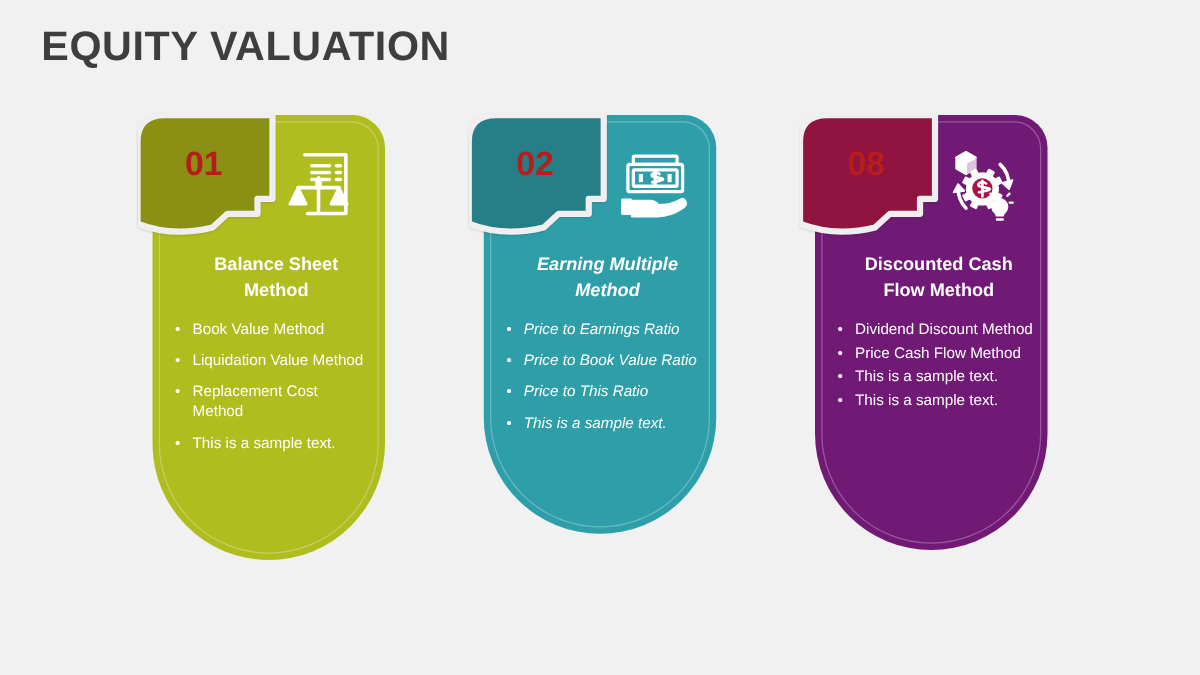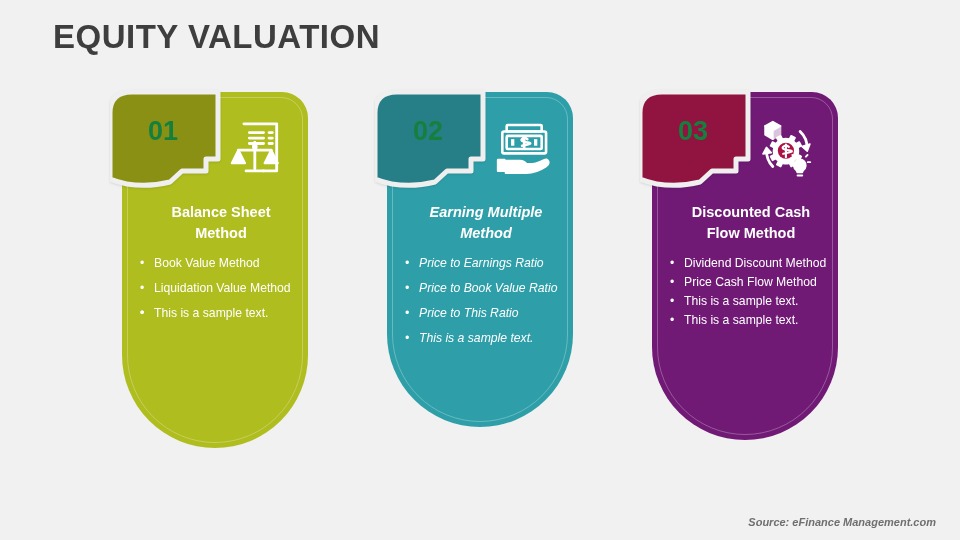--- a/index.html
+++ b/index.html
@@ -25,21 +25,20 @@
   .page-title {
     position: absolute;
     left: 33px;
     top: 17px;
     font-size: 33px;
     font-weight: bold;
     color: #3e3e3e;
     letter-spacing: 0.5px;
     line-height: 40px;
     white-space: nowrap;
-    margin-left: 20px;
   }
 
   
   .cards {
     position: absolute;
     left: 0;
     top: 0;
     width: 960px;
     height: 540px;
   }
@@ -86,21 +85,21 @@
     filter: drop-shadow(0 1px 1px rgba(0,0,0,0.10));
   }
   .badge svg { display: block; }
 
   .badge-num {
     position: absolute;
     left: 26px;
     top: 24px;
     font-size: 27px;
     font-weight: bold;
-    color: #15803d;
+    color: #b91c1c;
     line-height: 30px;
   }
 
   
   .card-icon {
     position: absolute;
     top: 22px;
     right: 16px;
     width: 70px;
     height: 70px;
@@ -169,21 +168,21 @@
 
     <div class="card card-1">
       <div class="card-body">
         <div class="card-outline"></div>
 
         <div class="card-title">Balance Sheet Method</div>
 
         <ul class="card-list">
           <li><span class="bullet">•</span><span>Book Value Method</span></li>
           <li><span class="bullet">•</span><span>Liquidation Value Method</span></li>
-          <li><span class="bullet">•</span></li>
+          <li><span class="bullet">•</span><span>Replacement Cost Method</span></li>
           <li><span class="bullet">•</span><span>This is a sample text.</span></li>
         </ul>
       </div>
 
       <div class="card-icon">
         <svg viewBox="0 0 64 64" fill="none" stroke="#ffffff" stroke-width="2.6" stroke-linecap="round" stroke-linejoin="round">
           <path d="M20 9 H50 V52 H38"></path>
           <path d="M25 17 H38 M25 22 H38 M25 27 H38 M43 17 H46 M43 22 H46 M43 27 H46"></path>
           <path d="M30 26 V50"></path>
           <path d="M22 52 H38"></path>
@@ -271,19 +270,18 @@
           <path d="M41.7 56.3 h4.2" stroke-width="1.8"></path>
           <path d="M43.8 40.5 V38.2 M36.8 44 h-2.2 M51 44 h2.2 M38.3 39 l-1.5-1.6 M49.3 39 l1.5-1.6" stroke-width="1.7"></path>
         </svg>
       </div>
 
       <div class="badge">
         <svg viewBox="0 0 122 110" width="122" height="110">
           <path d="M0 26 Q0 5 22 5 H108 V72 L96 72 L96 84 L72 84 L60 95 Q28 103 0 92 Z" fill="#901340" stroke="#efefef" stroke-width="5" stroke-linejoin="round"></path>
         </svg>
       </div>
-      <div class="badge-num">03</div>
+      <div class="badge-num">08</div>
     </div>
 
   </div>
 
-  <div class="source">Source: eFinance Management.com</div>
 </div>
 
 </body></html>

